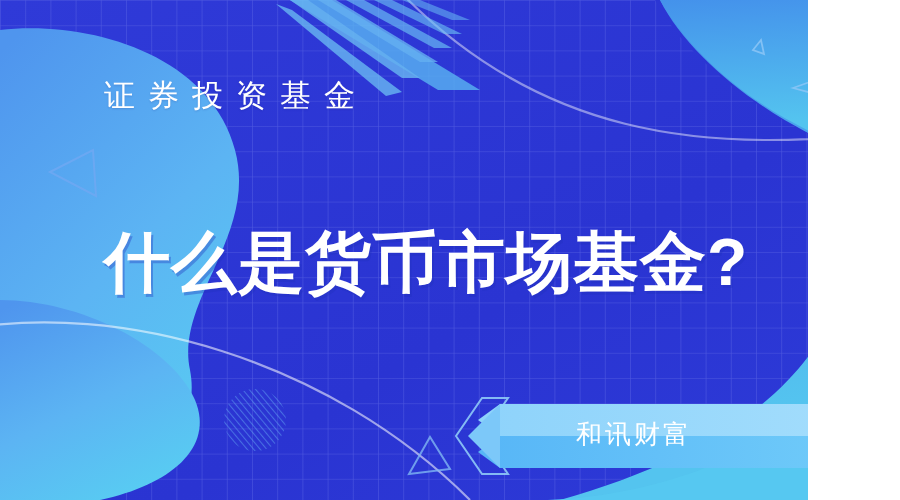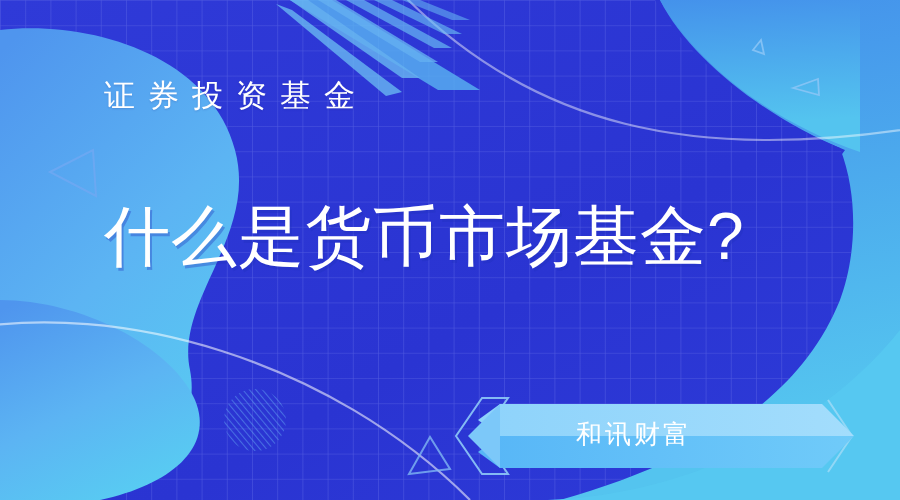--- a/index.html
+++ b/index.html
@@ -1,20 +1,20 @@
 <!DOCTYPE html>
 <html><head>
 <meta charset="utf-8">
 <style>
   html,body{margin:0;padding:0;background:#fff;}
   body{font-family:"Liberation Sans","DejaVu Sans",sans-serif;}
 
   #banner{
     position:relative;
-    width:900px;height:500px;
+    width:808px;height:500px;
     overflow:hidden;
     background:#0369a1;
   }
   #banner svg.layer{
     position:absolute;top:0;left:0;
     width:900px;height:500px;
     display:block;
   }
 
   
@@ -24,26 +24,26 @@
     font-size:31px;
     line-height:40px;
     letter-spacing:13px;
     color:#ffffff;
     font-weight:400;
     white-space:nowrap;
     text-shadow:0 1px 2px rgba(20,30,120,.18);
   }
   .headline{
     position:absolute;
-    left:104px;top:196px;
+    left:104px;top:222px;
     font-size:66px;
     line-height:80px;
     letter-spacing:1px;
     color:#ffffff;
-    font-weight:normal;
+    font-weight:bold;
     white-space:nowrap;
     text-shadow:2px 3px 0 rgba(32,48,190,.35);
   }
   .ribbon-label{
     position:absolute;
     left:576px;top:410px;
     width:210px;
     font-size:26px;
     line-height:48px;
     letter-spacing:3px;

